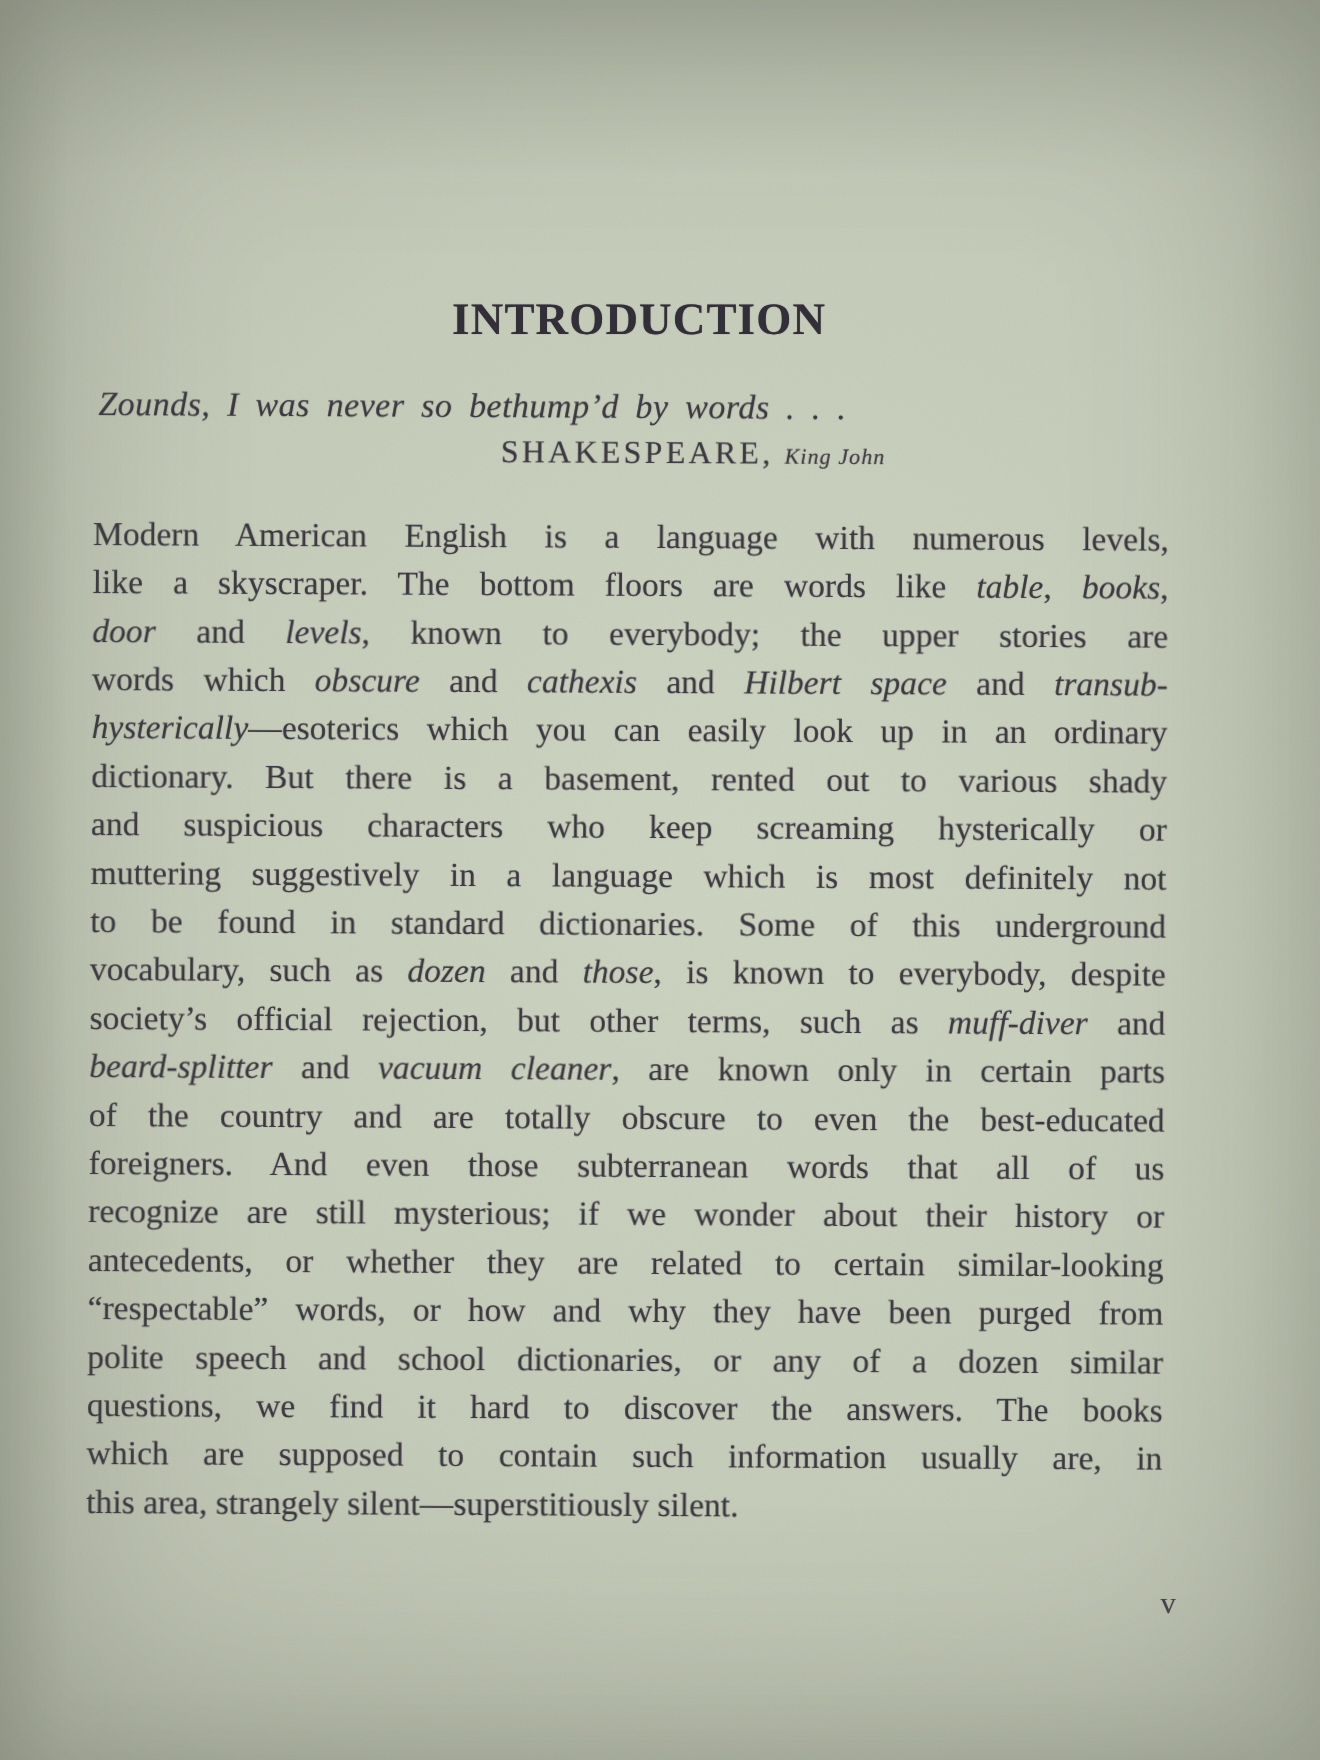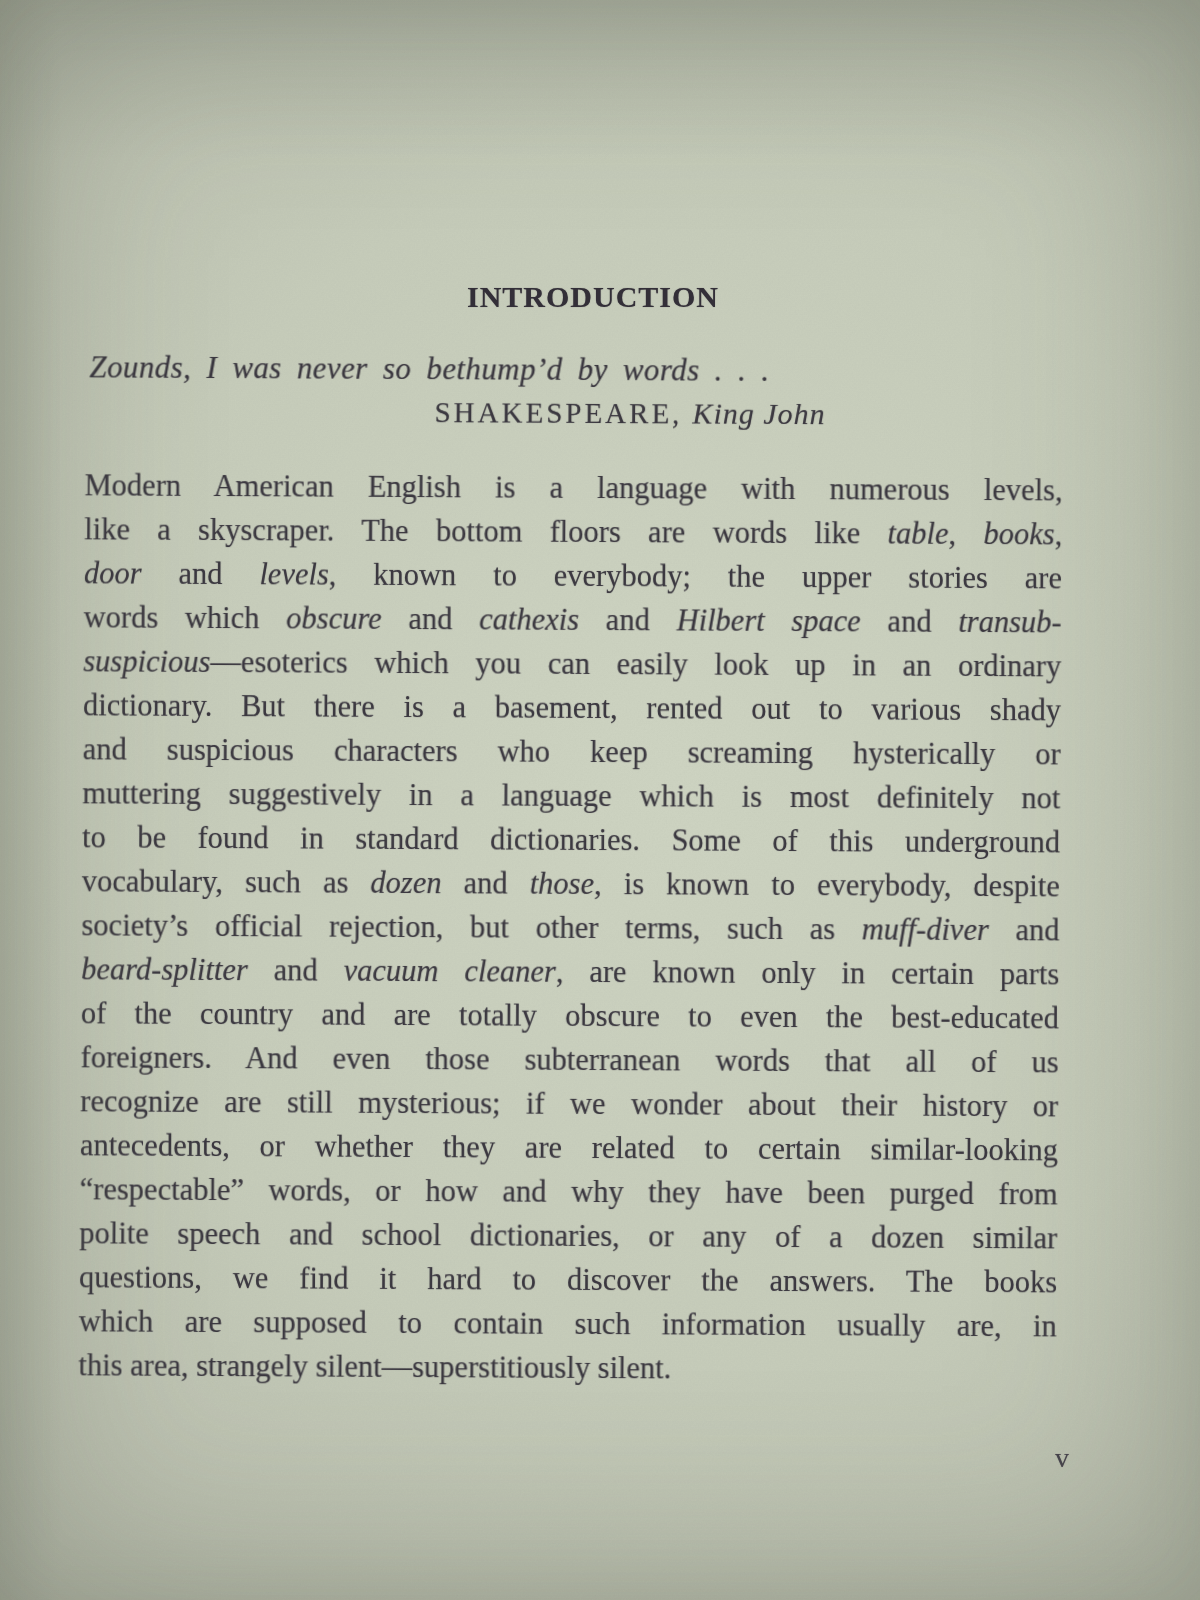--- a/index.html
+++ b/index.html
@@ -8,43 +8,43 @@
     width:1200px;height:1600px;
     overflow:hidden;
     font-family:"Liberation Serif", serif;
     background:
       linear-gradient(180deg, rgba(122,128,114,.20) 0%, rgba(122,128,114,0) 10%),
       linear-gradient(90deg, rgba(115,121,105,.14) 0%, rgba(115,121,105,0) 5%),
       radial-gradient(115% 90% at 56% 48%, #ced4c2 0%, #c6ccba 42%, #b7bcac 74%, #a6ab9b 94%, #9ca192 100%);
   }
   .title{
     position:absolute;top:266px;left:88px;width:978px;
-    margin:16px;text-align:center;
-    font-size:30px;font-weight:bold;line-height:1;
+    margin:4px;text-align:center;
+    font-size:41px;font-weight:bold;line-height:1;
     letter-spacing:1px;color:#332f38;
     text-shadow:0 0 1px rgba(51,47,56,.5);
   }
   .content{
     position:absolute;top:0;left:0;width:1200px;height:1600px;
     transform:skew(-0.4deg, 0.3deg);transform-origin:50% 0;
     filter:blur(.25px);
   }
   .epigraph{
     position:absolute;top:351px;left:92px;width:978px;
     font-style:italic;font-size:31px;line-height:1.2;
     word-spacing:7px;letter-spacing:.4px;color:#3b3840;
     text-shadow:0 0 1px rgba(59,56,64,.45);
   }
   .attribution{
     position:absolute;top:396px;left:88px;width:978px;
     text-align:center;transform:translateX(56px);
     color:#3b3840;text-shadow:0 0 1px rgba(59,56,64,.45);
   }
   .attr-caps{font-size:29px;letter-spacing:3px;}
-  .attr-work{font-size:30px;font-style:italic;margin-left:10px;letter-spacing:1px;}
+  .attr-work{font-size:20px;font-style:italic;margin-left:10px;letter-spacing:1px;}
   .bodytext{
     position:absolute;top:466px;left:88px;width:978px;
     font-size:30.5px;line-height:44px;color:#3b3840;
     text-shadow:0 0 1px rgba(59,56,64,.42);
   }
   .jline{text-align:justify;text-align-last:justify;}
   .jline.last{text-align-last:left;}
   .jline em{font-style:italic;}
   .folio{
     position:absolute;top:1442px;left:1055px;
@@ -69,21 +69,21 @@
 
     <div class="attribution">
       <span class="attr-caps">SHAKESPEARE,</span><span class="attr-work">King John</span>
     </div>
 
     <div class="bodytext">
         <div class="jline"><span>Modern American English is a language with numerous levels,</span></div>
         <div class="jline"><span>like a skyscraper. The bottom floors are words like </span><em>table</em><span>, </span><em>books</em><span>,</span></div>
         <div class="jline"><em>door</em><span> and </span><em>levels</em><span>, known to everybody; the upper stories are</span></div>
         <div class="jline"><span>words which </span><em>obscure</em><span> and </span><em>cathexis</em><span> and </span><em>Hilbert space</em><span> and </span><em>transub-</em></div>
-        <div class="jline"><em>suspicious</em><span>—esoterics which you can easily look up in an ordinary</span></div>
+        <div class="jline"><em>hysterically</em><span>—esoterics which you can easily look up in an ordinary</span></div>
         <div class="jline"><span>dictionary. But there is a basement, rented out to various shady</span></div>
         <div class="jline"><span>and suspicious characters who keep screaming hysterically or</span></div>
         <div class="jline"><span>muttering suggestively in a language which is most definitely not</span></div>
         <div class="jline"><span>to be found in standard dictionaries. Some of this underground</span></div>
         <div class="jline"><span>vocabulary, such as </span><em>dozen</em><span> and </span><em>those</em><span>, is known to everybody, despite</span></div>
         <div class="jline"><span>society’s official rejection, but other terms, such as </span><em>muff-diver</em><span> and</span></div>
         <div class="jline"><em>beard-splitter</em><span> and </span><em>vacuum cleaner</em><span>, are known only in certain parts</span></div>
         <div class="jline"><span>of the country and are totally obscure to even the best-educated</span></div>
         <div class="jline"><span>foreigners. And even those subterranean words that all of us</span></div>
         <div class="jline"><span>recognize are still mysterious; if we wonder about their history or</span></div>

